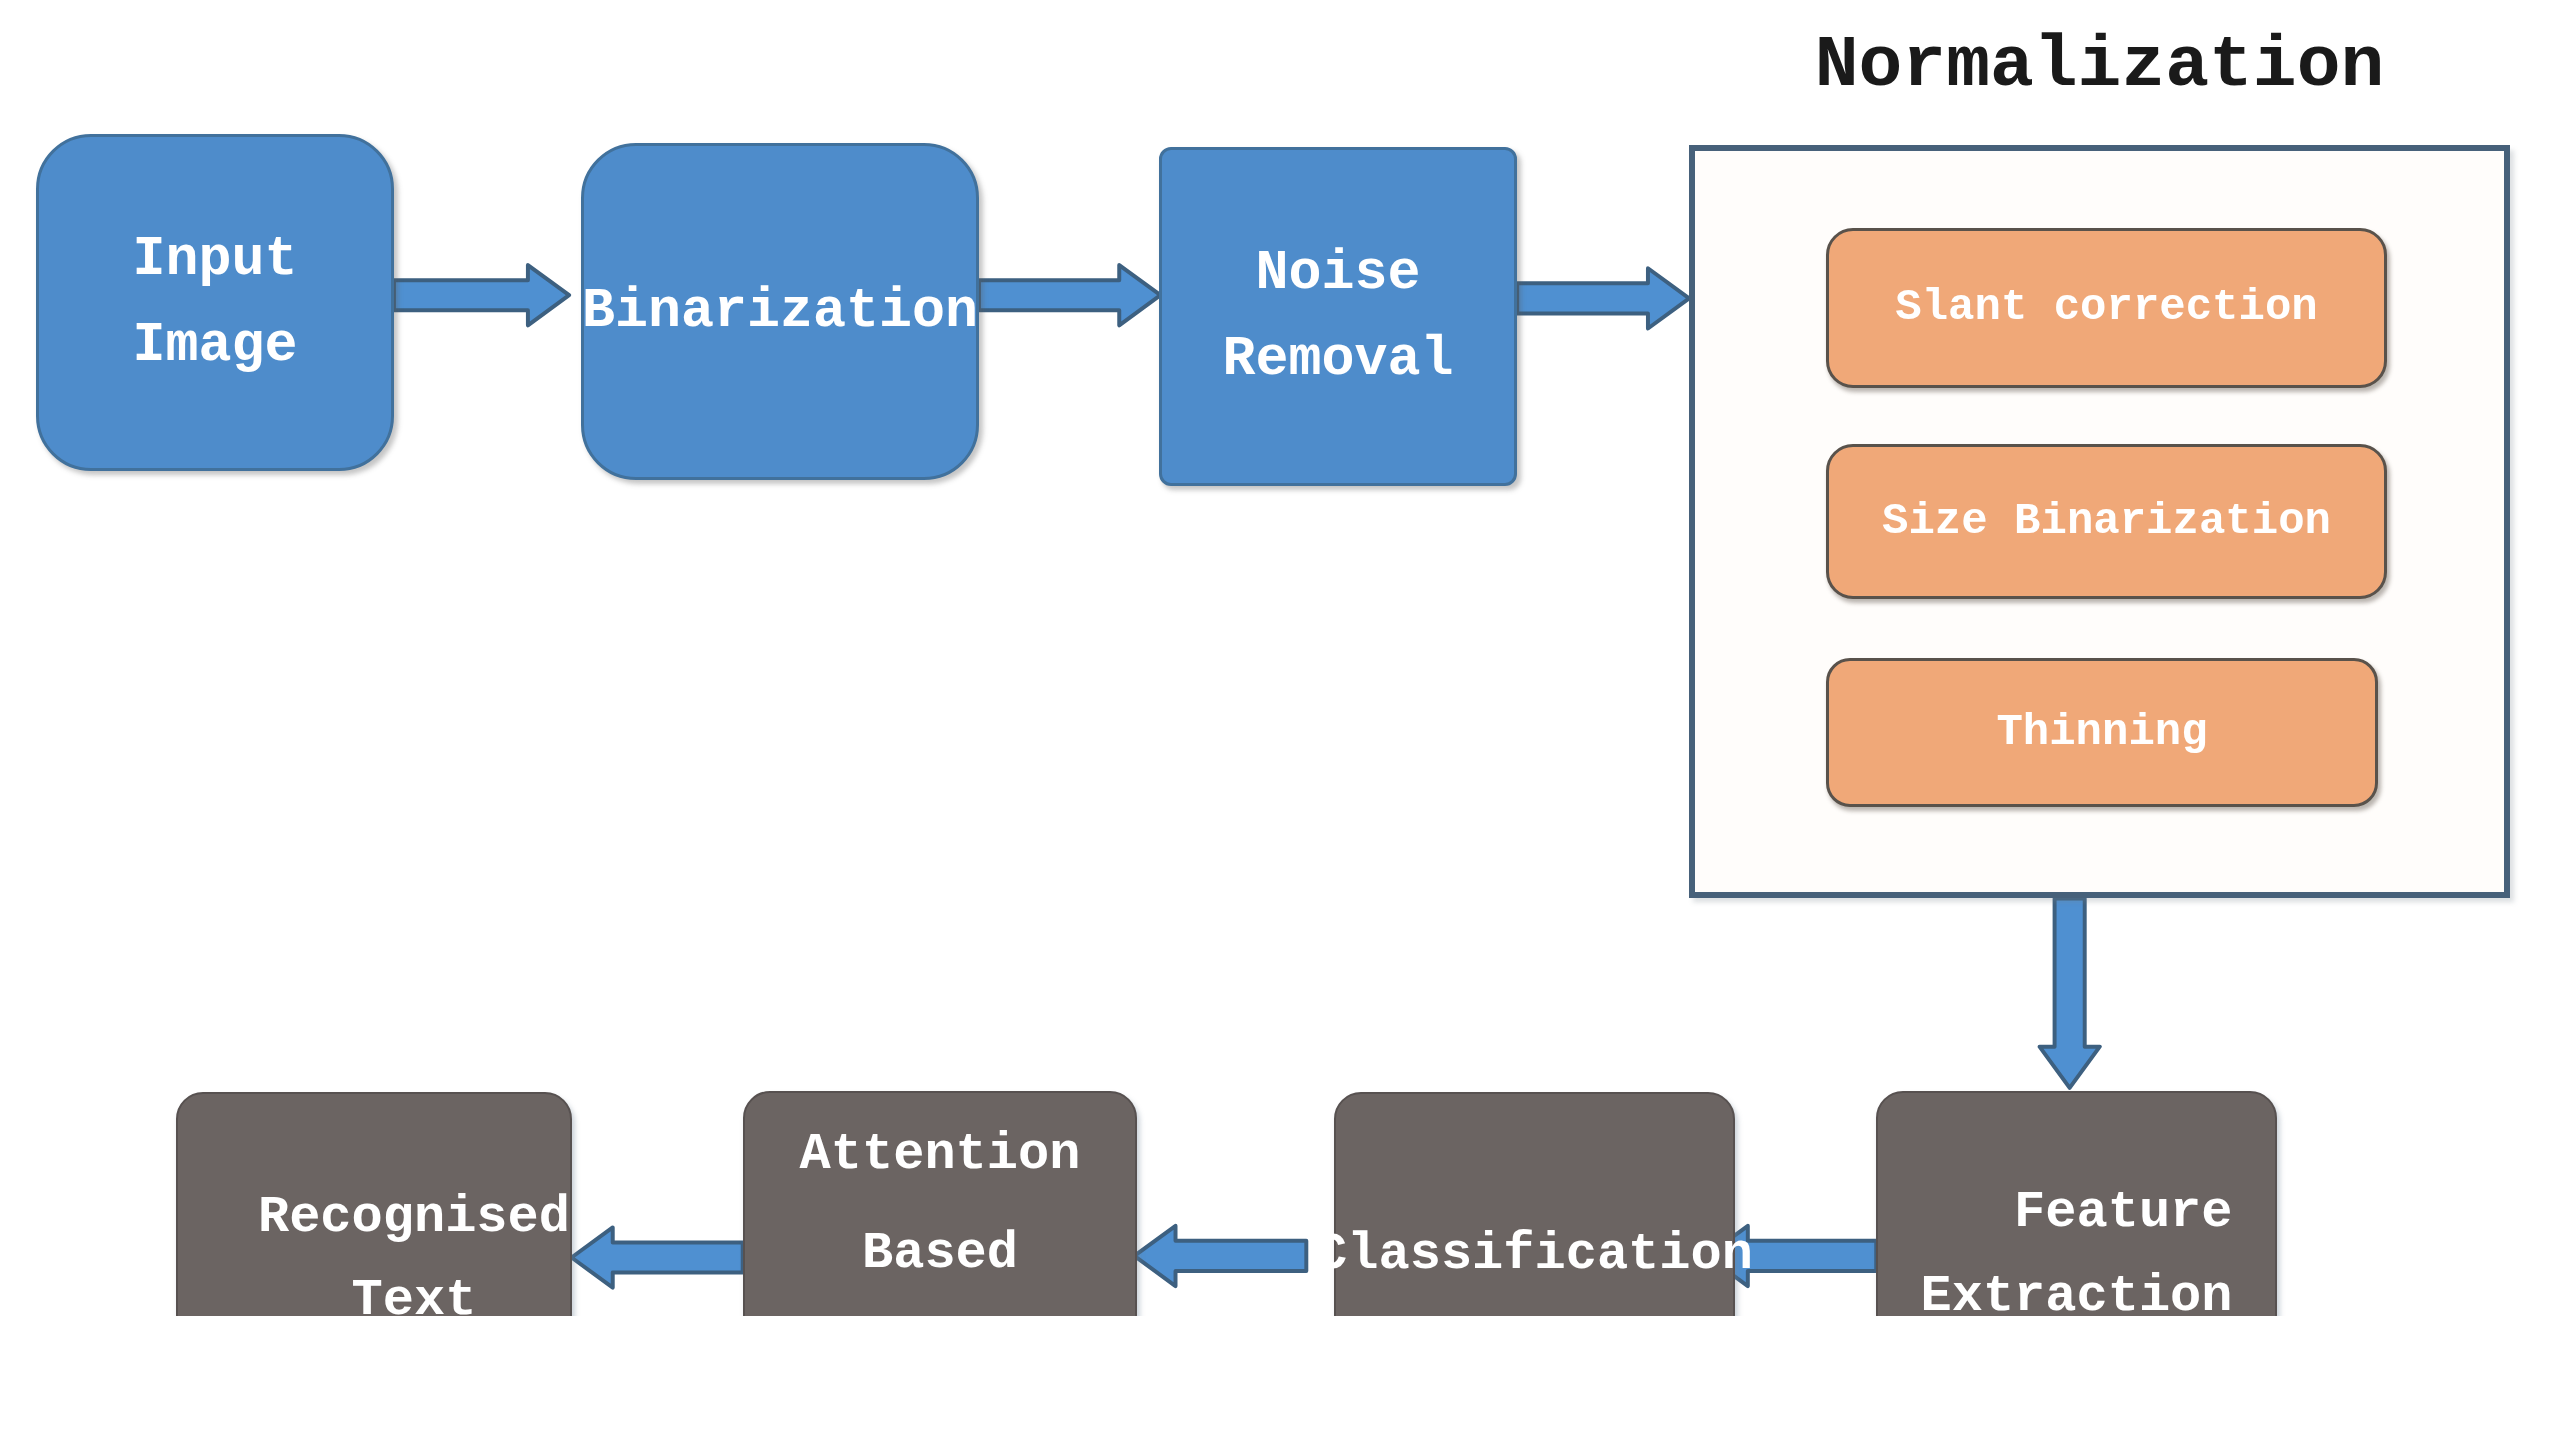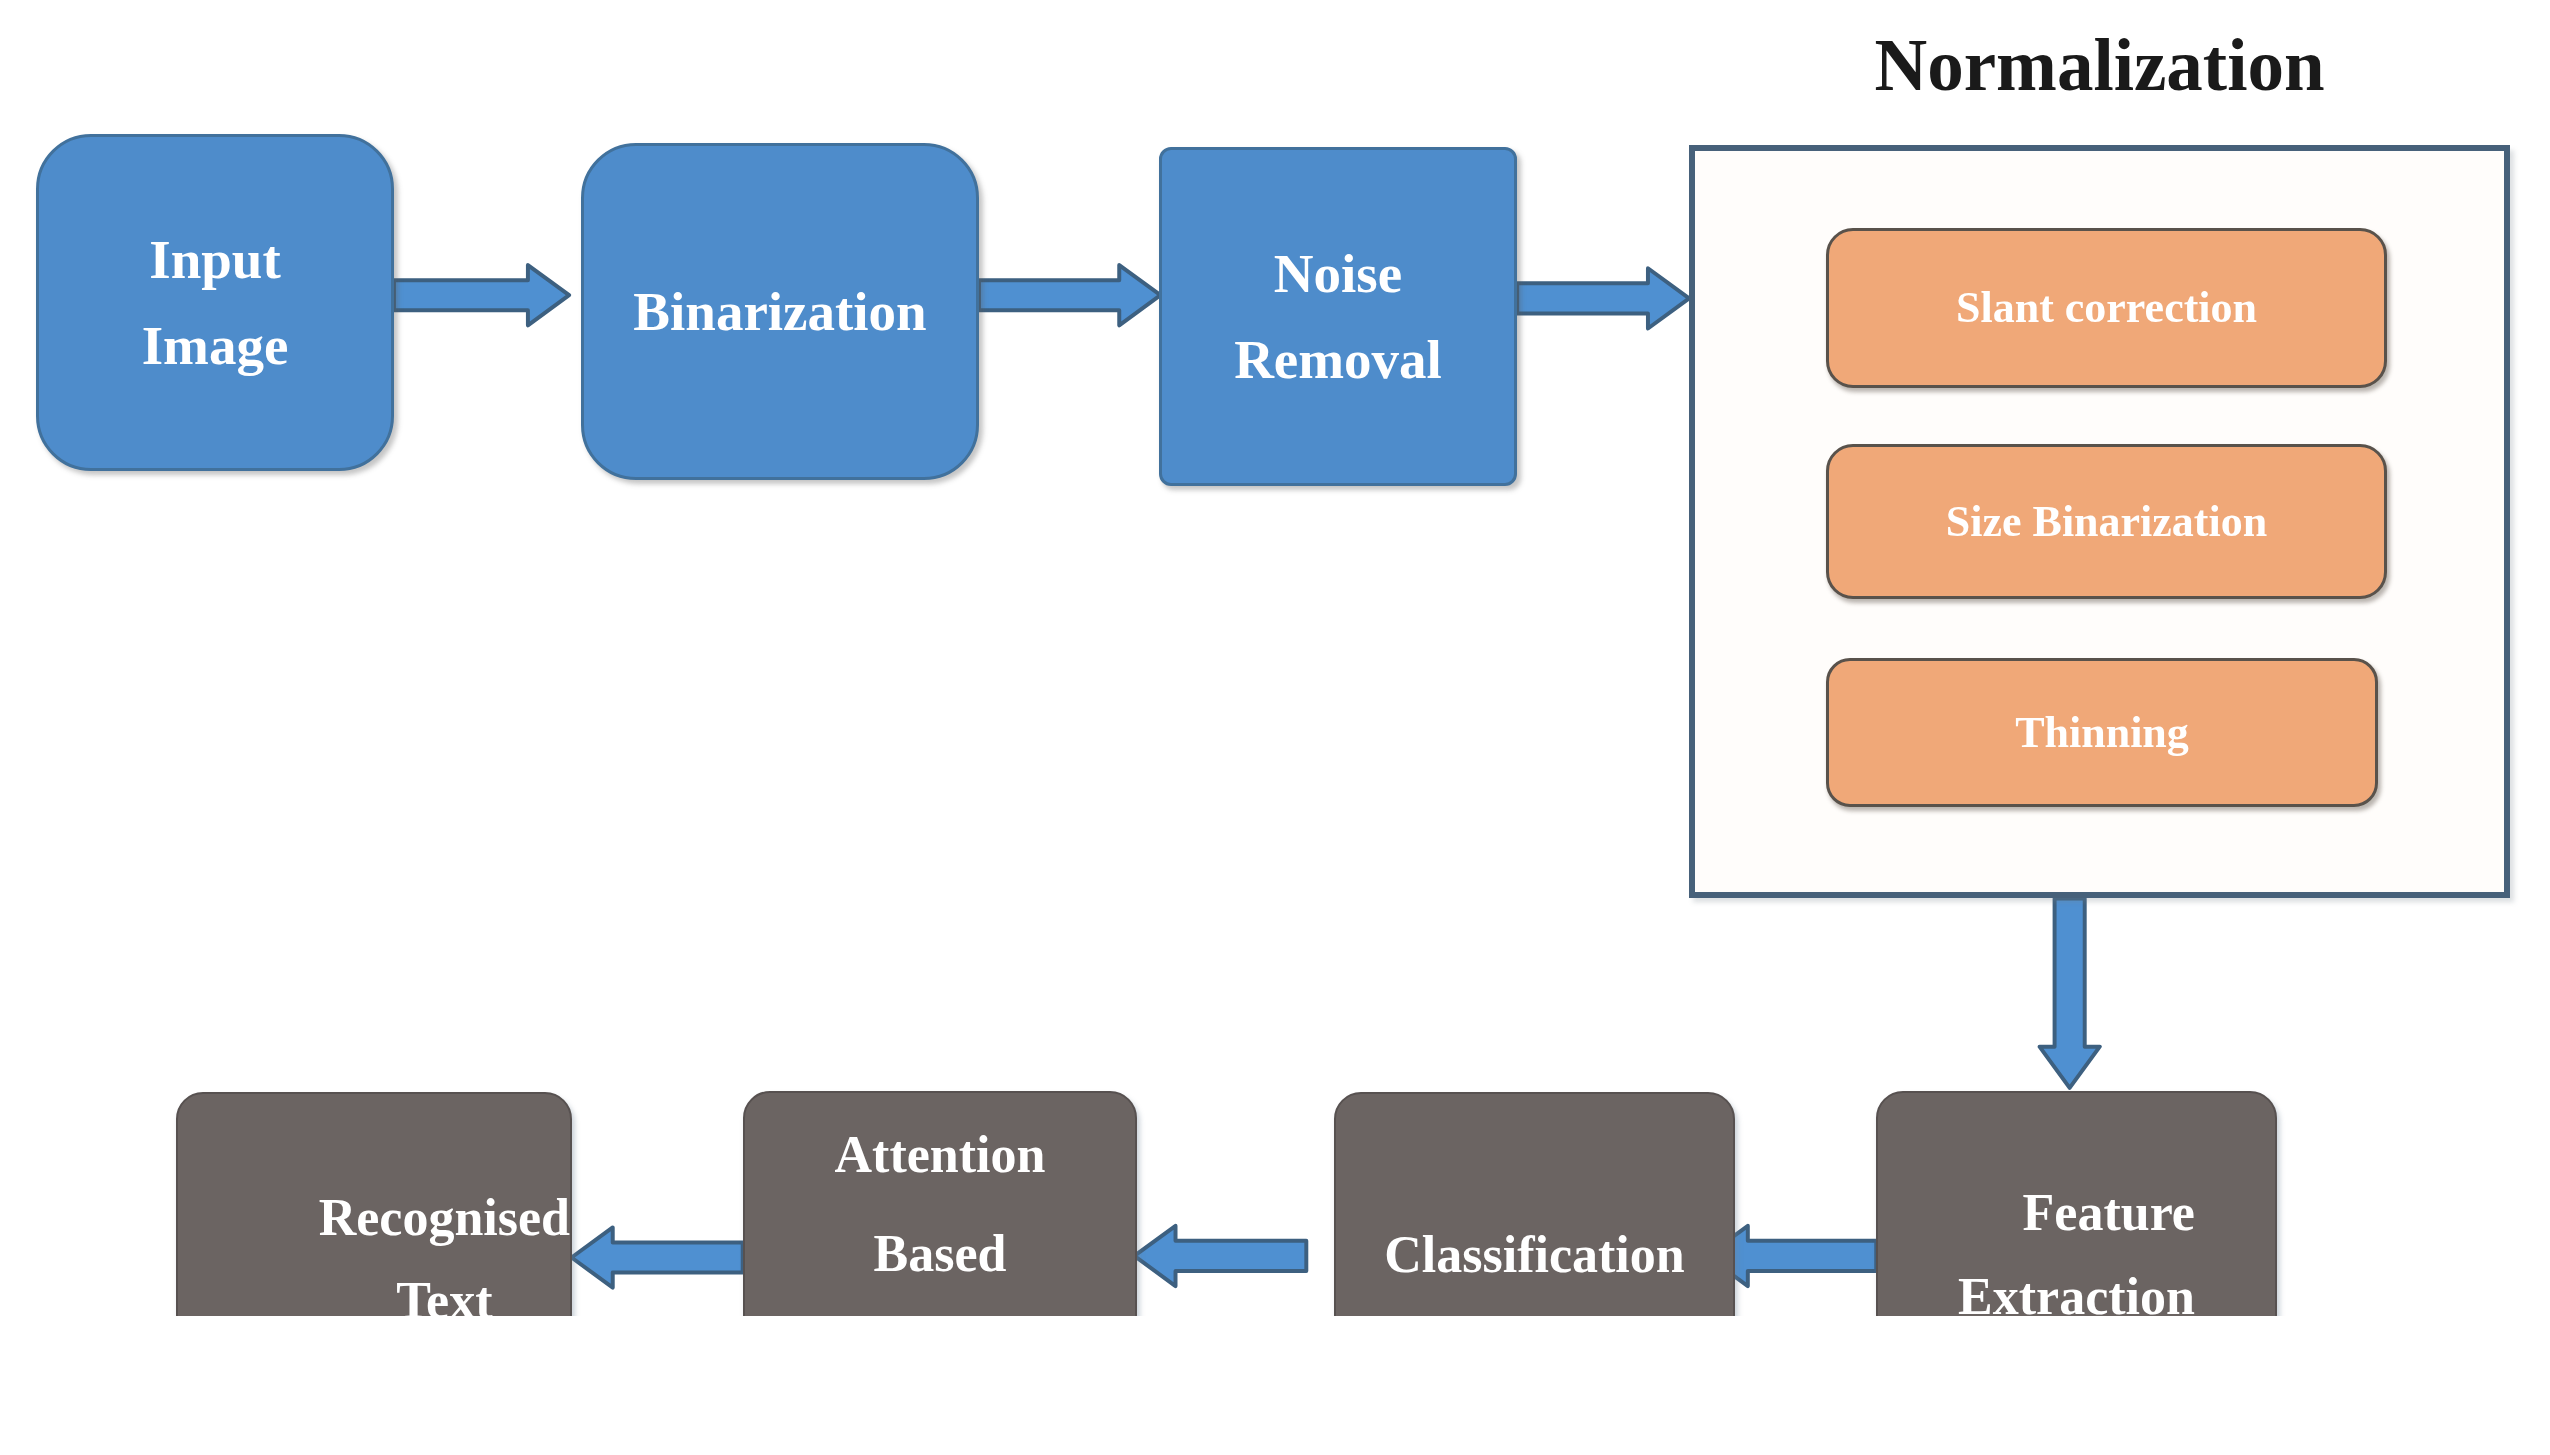--- a/index.html
+++ b/index.html
@@ -14,21 +14,21 @@
     --arrow-fill:#4f90d1;
     --arrow-stroke:#3d6080;
     --label-text:#ffffff;
     --title-text:#1a1a1a;
   }
   html,body{margin:0;padding:0;background:var(--background);}
   .canvas{
     position:relative;
     width:2550px;height:1316px;
     background:var(--background);
-    font-family:Liberation Serif, serif;
+    font-family:Liberation Mono, monospace;
     overflow:hidden;
   }
   .node{
     position:absolute;
     display:flex;align-items:center;justify-content:center;
     text-align:center;
     font-weight:bold;
     color:var(--label-text);
     white-space:pre-line;
     box-sizing:border-box;

